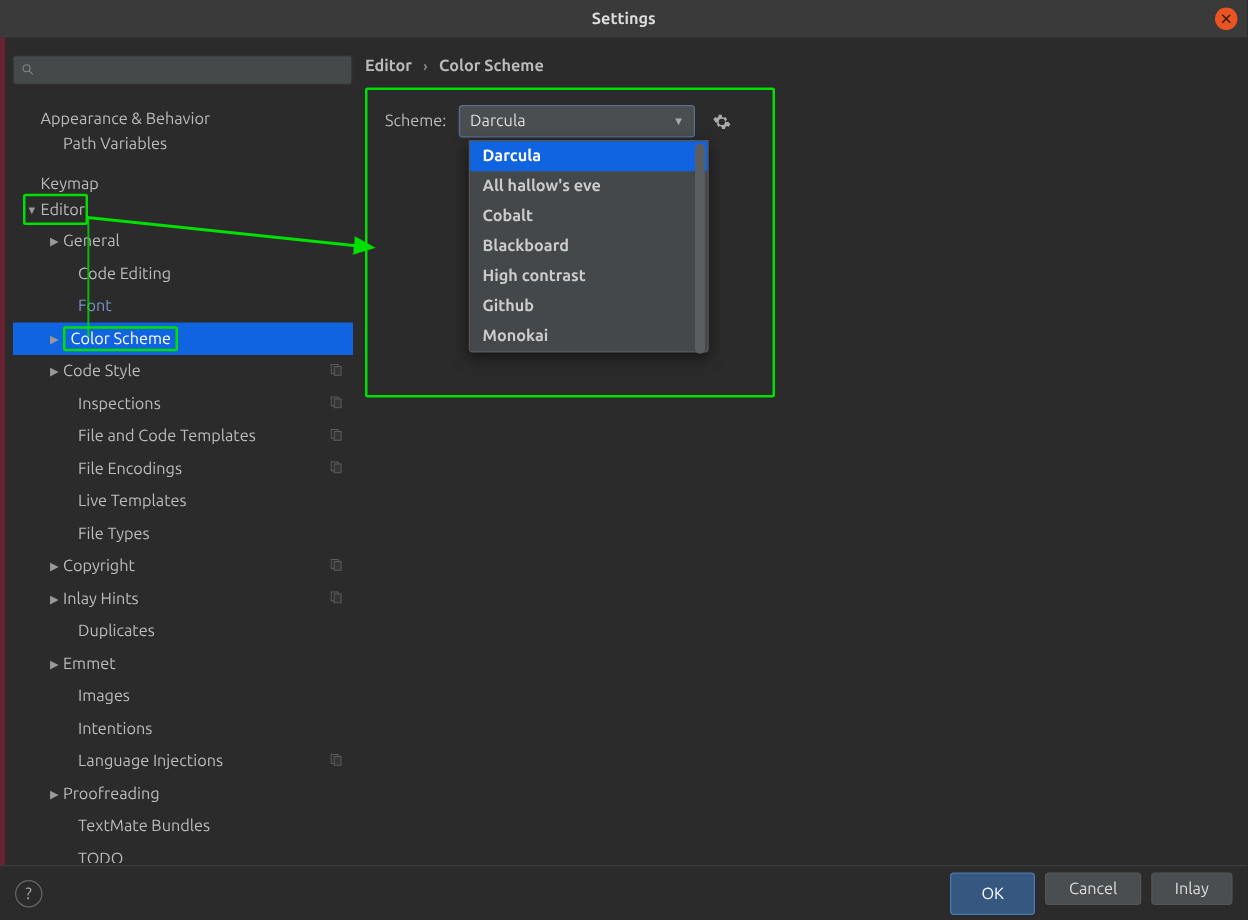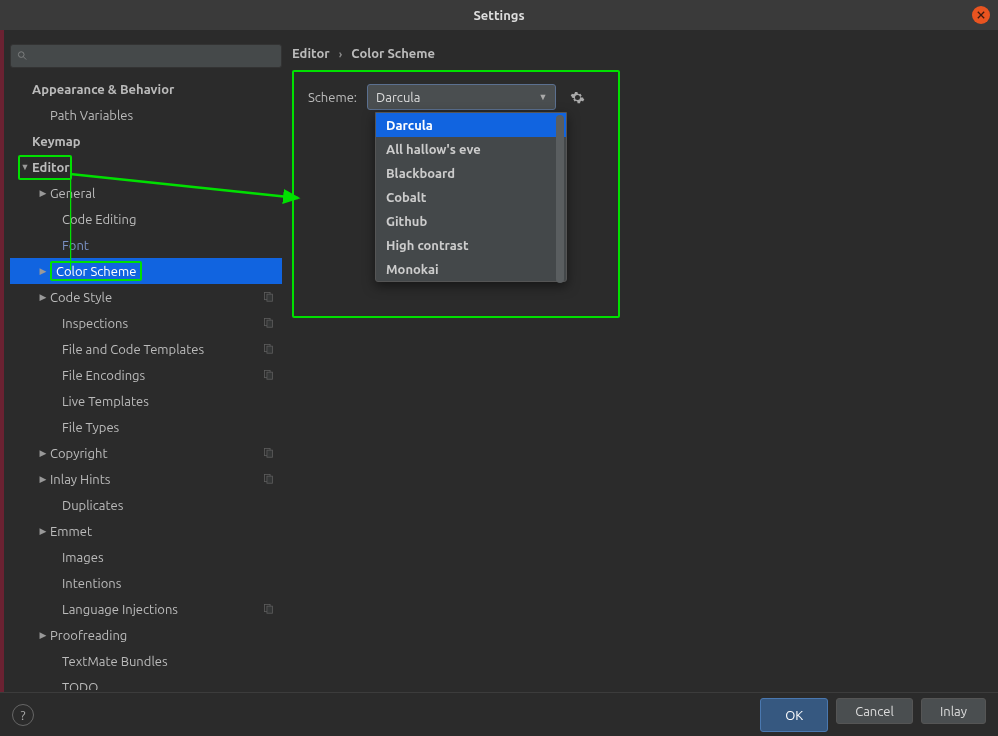--- a/index.html
+++ b/index.html
@@ -12,21 +12,21 @@
     
     .content { display: flex; height: 660px; padding: 14px 10px 0 10px; gap: 10px; }
     
     .sidebar { width: 272px; display: flex; flex-direction: column; }
     .search-box { height: 24px; background: #45494a; border: 1px solid #333; border-radius: 3px; display: flex; align-items: center; padding: 0 6px; margin-bottom: 8px; }
     .search-box svg { width: 12px; height: 12px; opacity: 0.6; }
     .search-input { background: transparent; border: none; outline: none; color: #bbb; margin-left: 4px; width: 100%; font-size: 12px; }
     
     .tree { flex: 1; overflow-y: auto; color: #bbb; font-size: 13px; }
     .tree-item { display: flex; align-items: center; height: 26px; cursor: pointer; position: relative; padding-right: 16px; }
-    .tree-item.bold { font-weight: bold; }
+    .tree-item.bold { font-weight: normal; align-items: flex-end; }
     .tree-item .arrow { width: 10px; display: inline-block; text-align: center; font-size: 9px; margin-right: 2px; color: #999; }
     .tree-item.indent-0 { padding-left: 10px; }
     .tree-item.indent-1 { padding-left: 28px; }
     .tree-item.indent-2 { padding-left: 40px; }
     .tree-item.selected { background: #1164e0; color: #fff; }
     .tree-item.vlink { color: #7a91c4; }
     .tree-item .copy-icon { position: absolute; right: 8px; opacity: 0.4; }
     .tree-item .copy-icon svg { width: 11px; height: 11px; }
     
     .highlight-editor { border: 2px solid #00e000; border-radius: 2px; display: inline-flex; align-items: center; height: 25px; padding-left: 0px; }
@@ -229,24 +229,24 @@
         </div>
         <div class="gear-btn">
           <svg viewBox="0 0 24 24">
               <path d="M12 8a4 4 0 100 8 4 4 0 000-8zm9 4a7 7 0 01-.1 1.2l2 1.6-2 3.4-2.4-1a7 7 0 01-2 1.2l-.4 2.6h-4l-.4-2.6a7 7 0 01-2-1.2l-2.4 1-2-3.4 2-1.6A7 7 0 013 12a7 7 0 01.1-1.2l-2-1.6 2-3.4 2.4 1a7 7 0 012-1.2L7.9 3h4l.4 2.6a7 7 0 012 1.2l2.4-1 2 3.4-2 1.6c.1.4.1.8.1 1.2z"></path>
             </svg>
         </div>
       </div>
       <div class="dropdown-list" id="ddl">
         <div class="dropdown-item selected">Darcula</div>
           <div class="dropdown-item">All hallow's eve</div>
+          <div class="dropdown-item">Cobalt</div>
           <div class="dropdown-item">Blackboard</div>
-          <div class="dropdown-item">Cobalt</div>
+          <div class="dropdown-item">High contrast</div>
           <div class="dropdown-item">Github</div>
-          <div class="dropdown-item">High contrast</div>
           <div class="dropdown-item">Monokai</div>
           <div class="dropdown-scrollbar"></div>
       </div>
     </div>
   </div>
 </div>
 
 <svg class="annotation-arrow" width="250" height="130">
   <defs>
       <marker id="ah" markerWidth="8" markerHeight="8" refX="6" refY="3" orient="auto">

